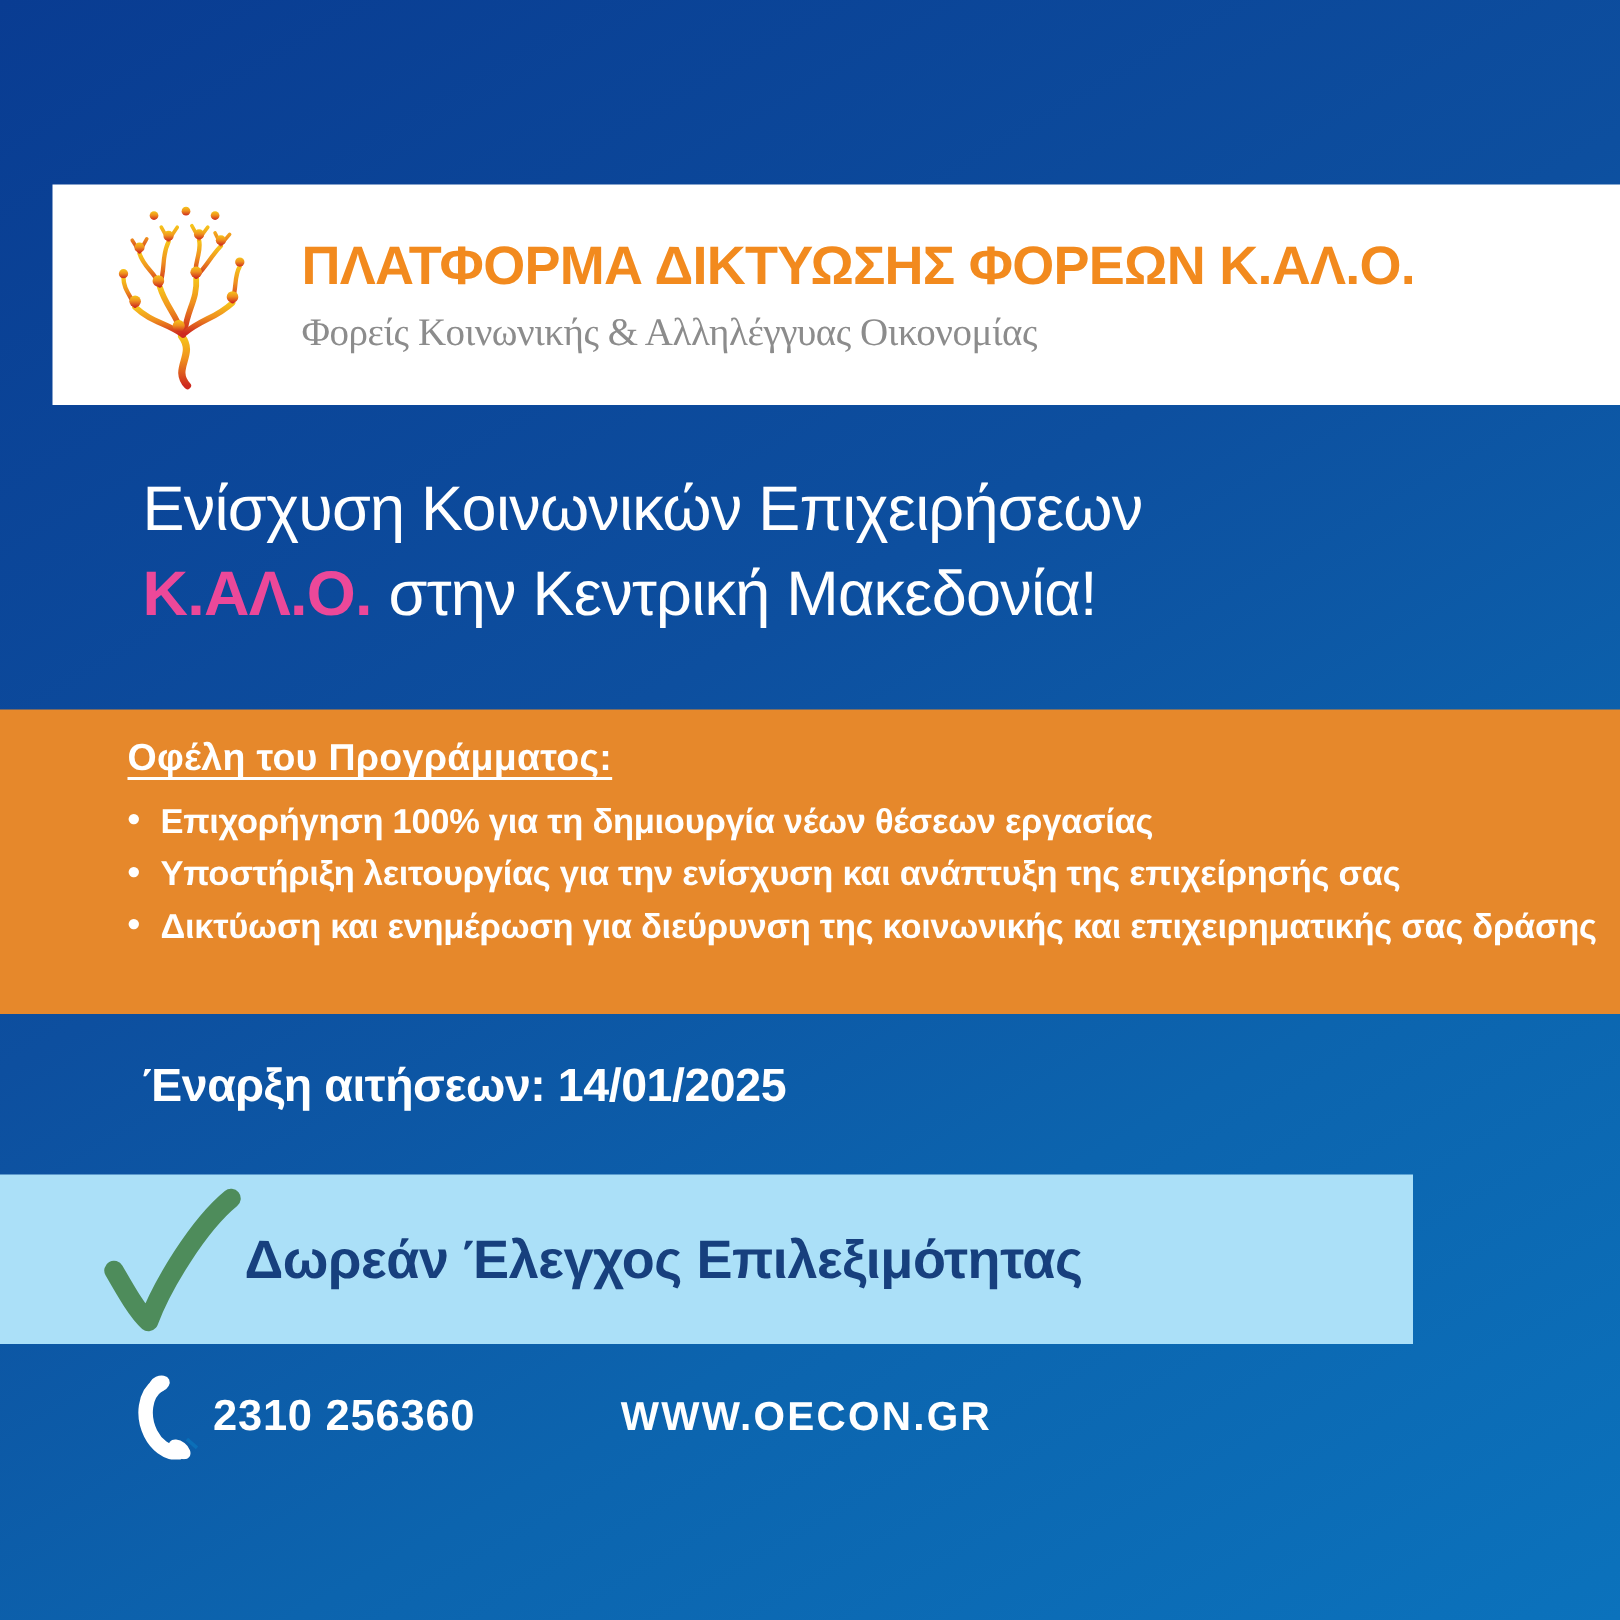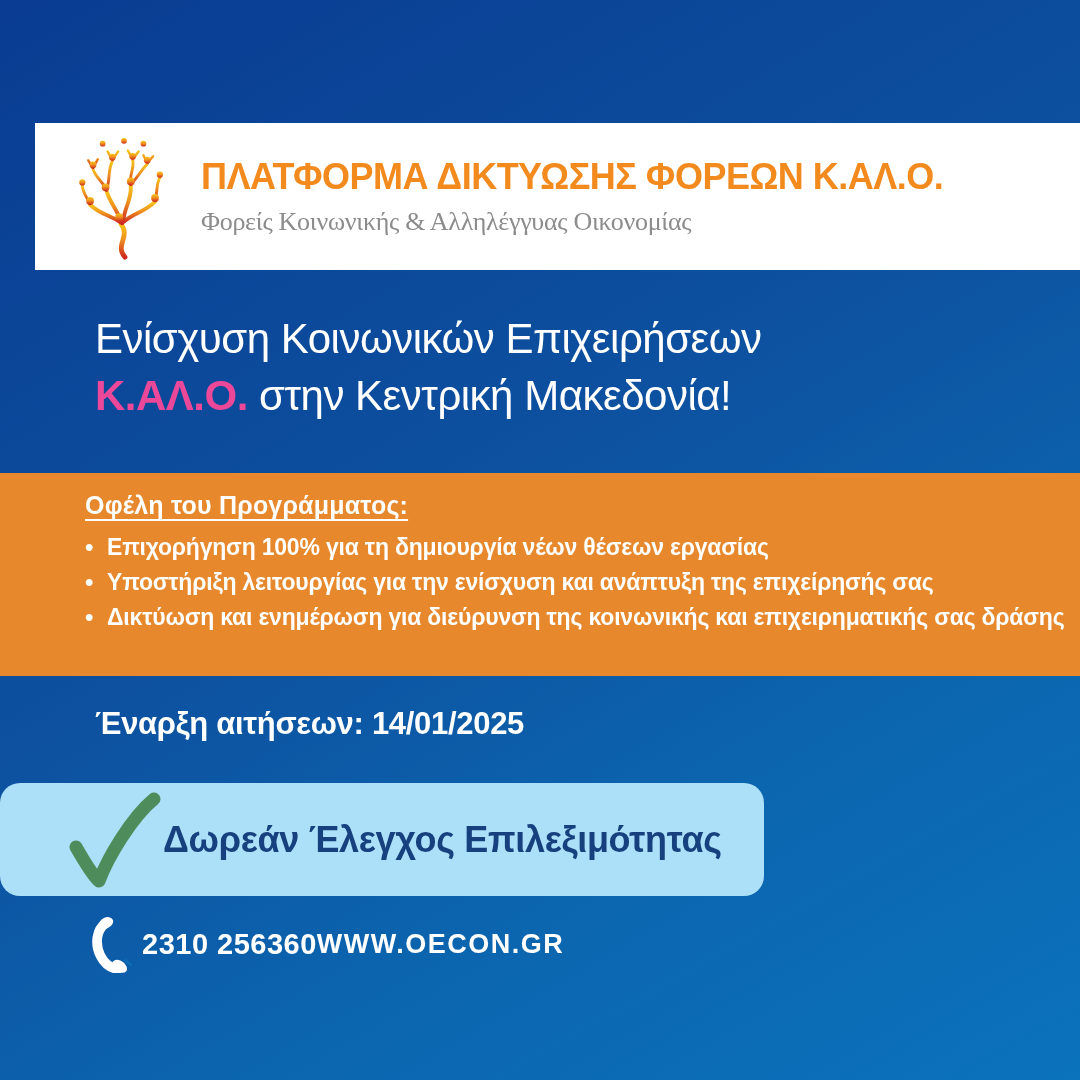--- a/index.html
+++ b/index.html
@@ -53,35 +53,35 @@
   }
 
   
   .date-line{
     left:95px;top:706px;color:#ffffff;font-size:31px;font-weight:bold;
     letter-spacing:-0.3px;
   }
 
   
   .elig-band{
-    left:0;top:783px;width:764px;height:113px;background:#abe0f8;border-radius:20px;
+    left:0;top:783px;width:942px;height:113px;background:#abe0f8;
   }
   .check-wrap{position:absolute;left:66px;top:6px;width:96px;height:100px;}
   .elig-label{
     position:absolute;left:163px;top:0;height:113px;display:flex;align-items:center;
     color:#17407e;font-size:36px;font-weight:bold;letter-spacing:-0.3px;
   }
 
   
   .footer{
     left:90px;top:915px;display:flex;align-items:center;color:#ffffff;
   }
   .phone-icon-wrap{width:44px;height:58px;}
   .phone-number{font-size:29px;font-weight:600;margin-left:8px;letter-spacing:0.5px;}
-  .website{font-size:27px;font-weight:600;letter-spacing:1.5px;}
+  .website{font-size:27px;font-weight:600;margin-left:97px;letter-spacing:1.5px;}
 </style>
 </head>
 <body>
 
 <div class="abs header-card">
   <div class="logo-wrap">
     <svg viewBox="0 0 110 130" width="122" height="126" aria-hidden="true">
       <defs>
         <linearGradient id="treeGrad" x1="0" y1="0" x2="0" y2="1">
           <stop offset="0%" stop-color="#f6c51a"></stop>

